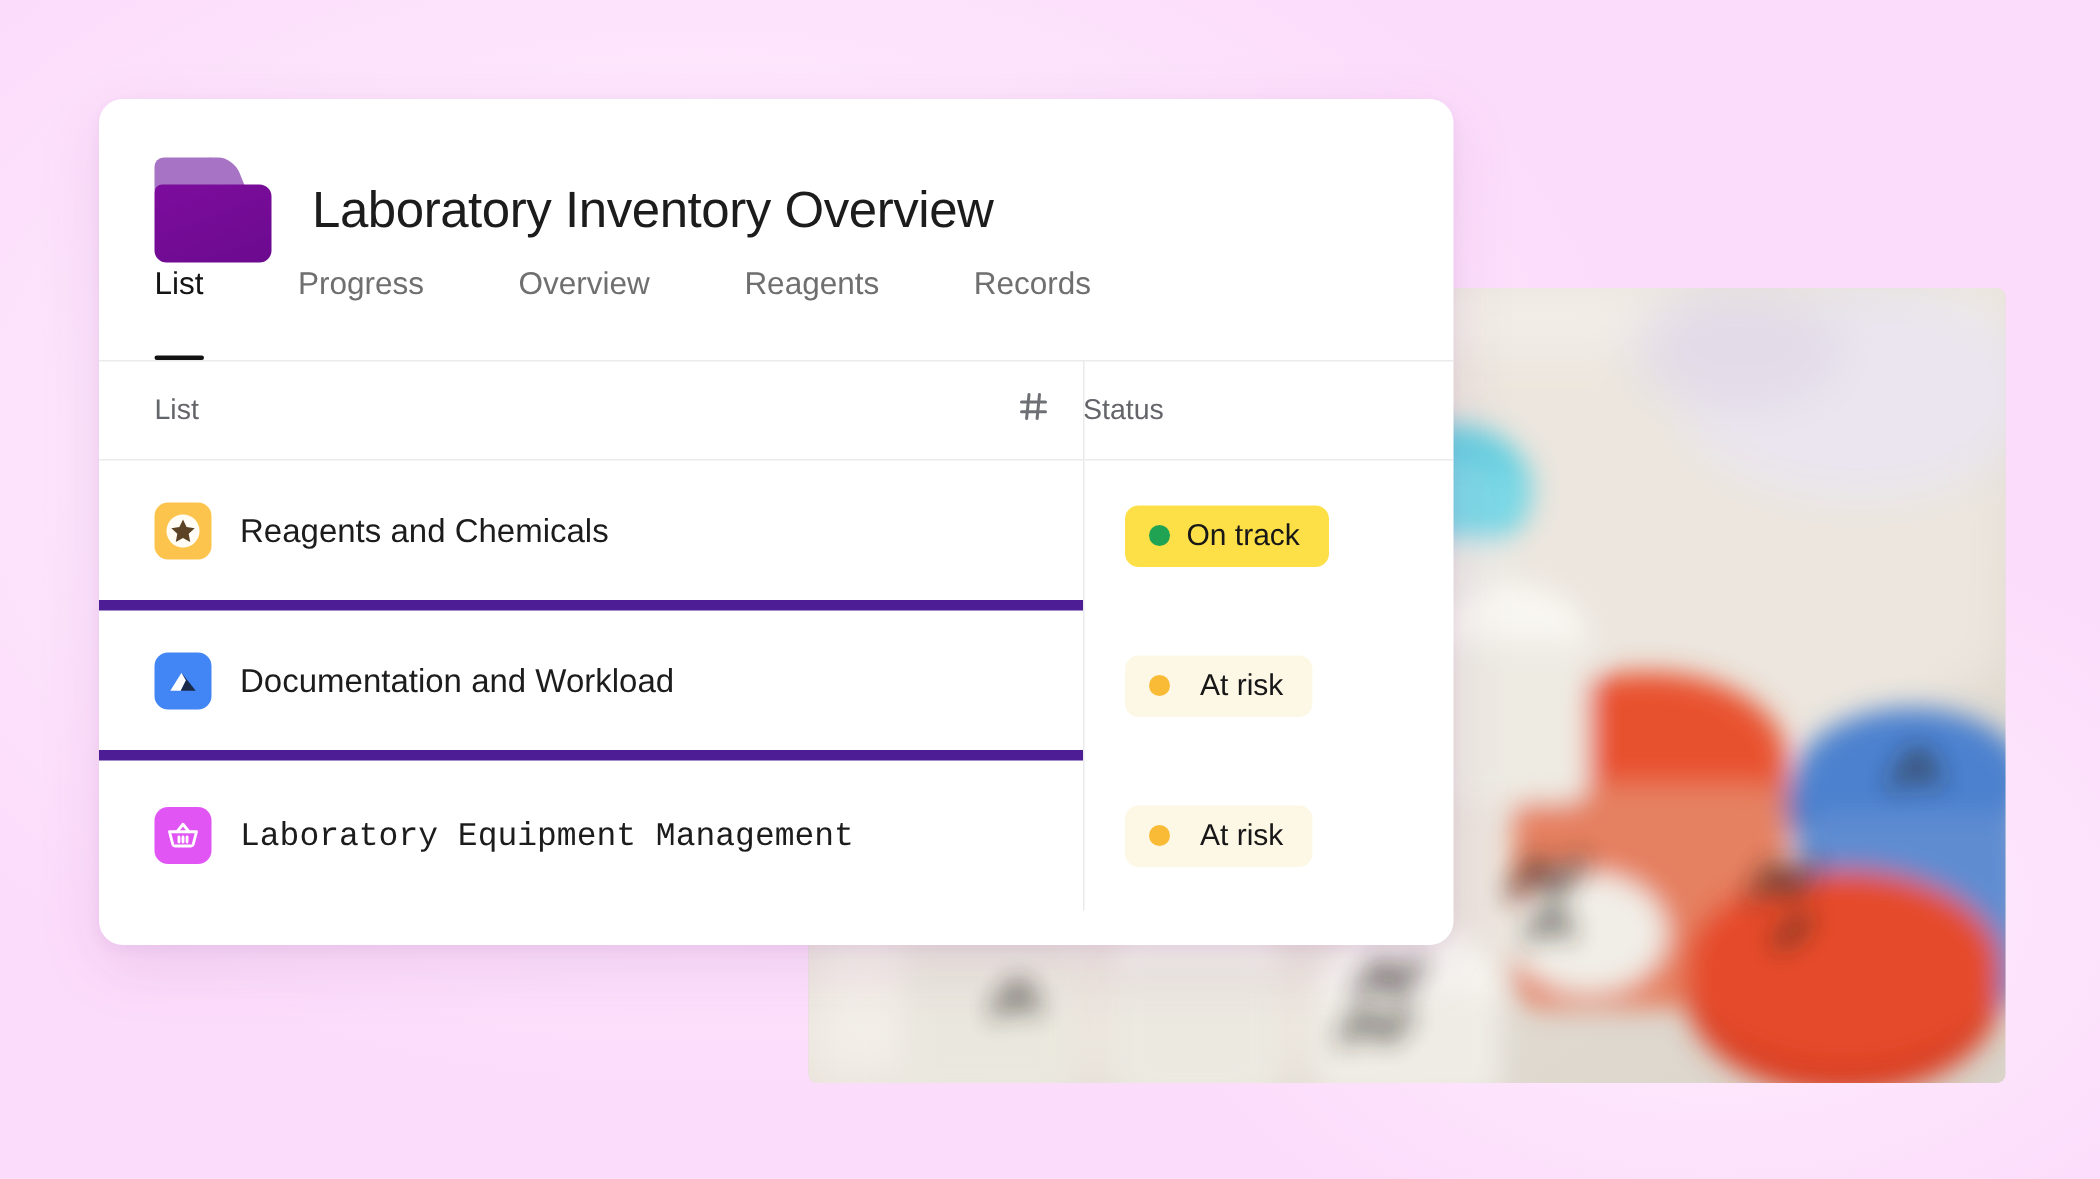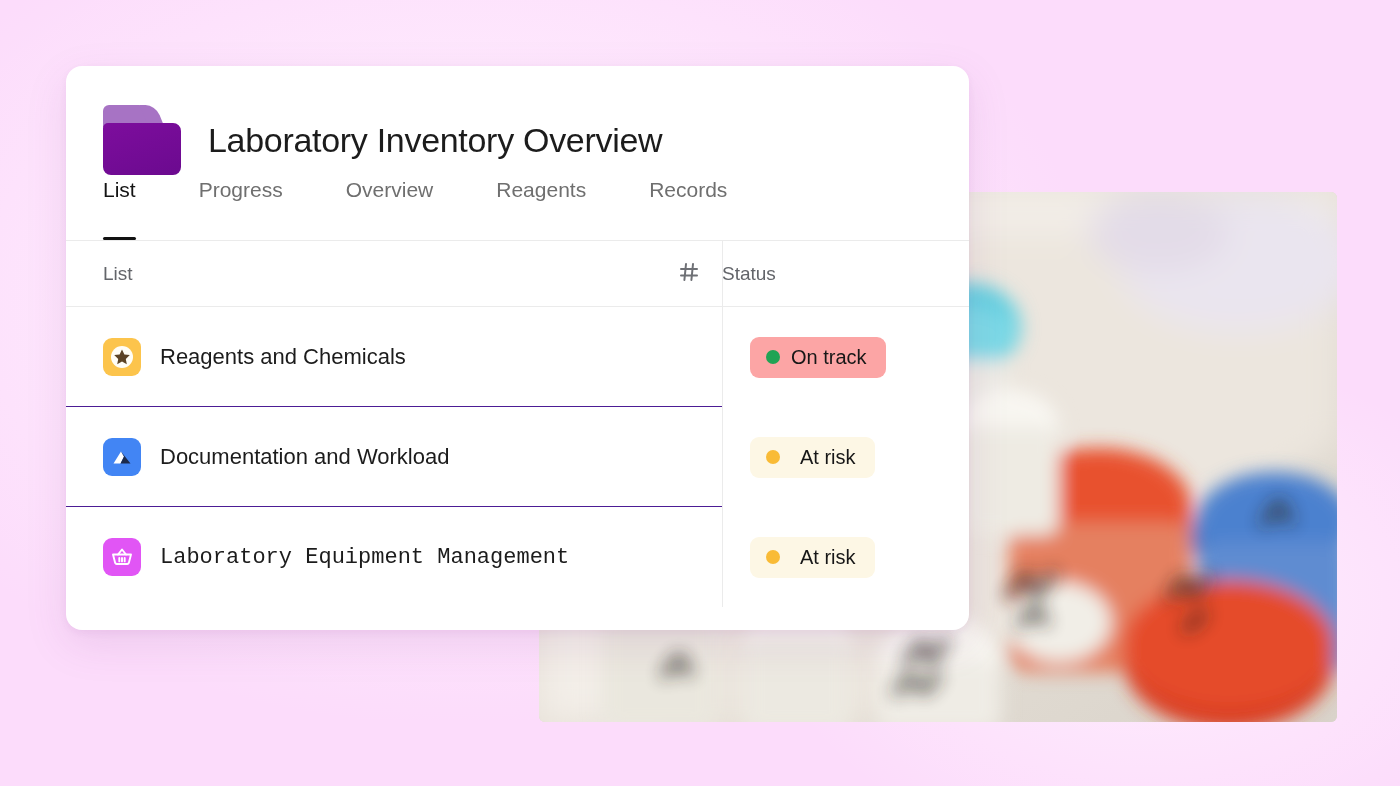--- a/index.html
+++ b/index.html
@@ -189,21 +189,21 @@
     display: flex;
     height: 100px;
     align-items: center;
   }
   .cell-name {
     width: 656px;
     display: flex;
     align-items: center;
     padding: 0 22px 0 37px;
     height: 100%;
-    border-bottom: 1px solid #4c1d95;
+    border-bottom: 7px solid #4c1d95;
   }
   .row:last-child .cell-name { border-bottom: none; font-family: Liberation Mono, monospace; }
   .cell-status {
     flex: 1;
     padding-left: 28px;
     height: 100%;
     display: flex;
     align-items: center;
   }
 
@@ -235,21 +235,21 @@
     border-radius: 9px;
     font-size: 20px;
     white-space: nowrap;
   }
   .badge .dot {
     width: 14px;
     height: 14px;
     border-radius: 50%;
     flex: 0 0 auto;
   }
-  .badge.ontrack { background: #fca5a5; color: #171717; }
+  .badge.ontrack { background: #fde047; color: #171717; }
   .badge.ontrack .dot { background: #21a354; }
   .badge.atrisk  { background: #fdf7e5; color: #171717; gap: 20px; }
   .badge.atrisk .dot { background: #f9bb36; }
 </style>
 </head>
 <body>
 
 <div class="bg-glow"></div>
 <div class="bg-glow-2"></div>
 

